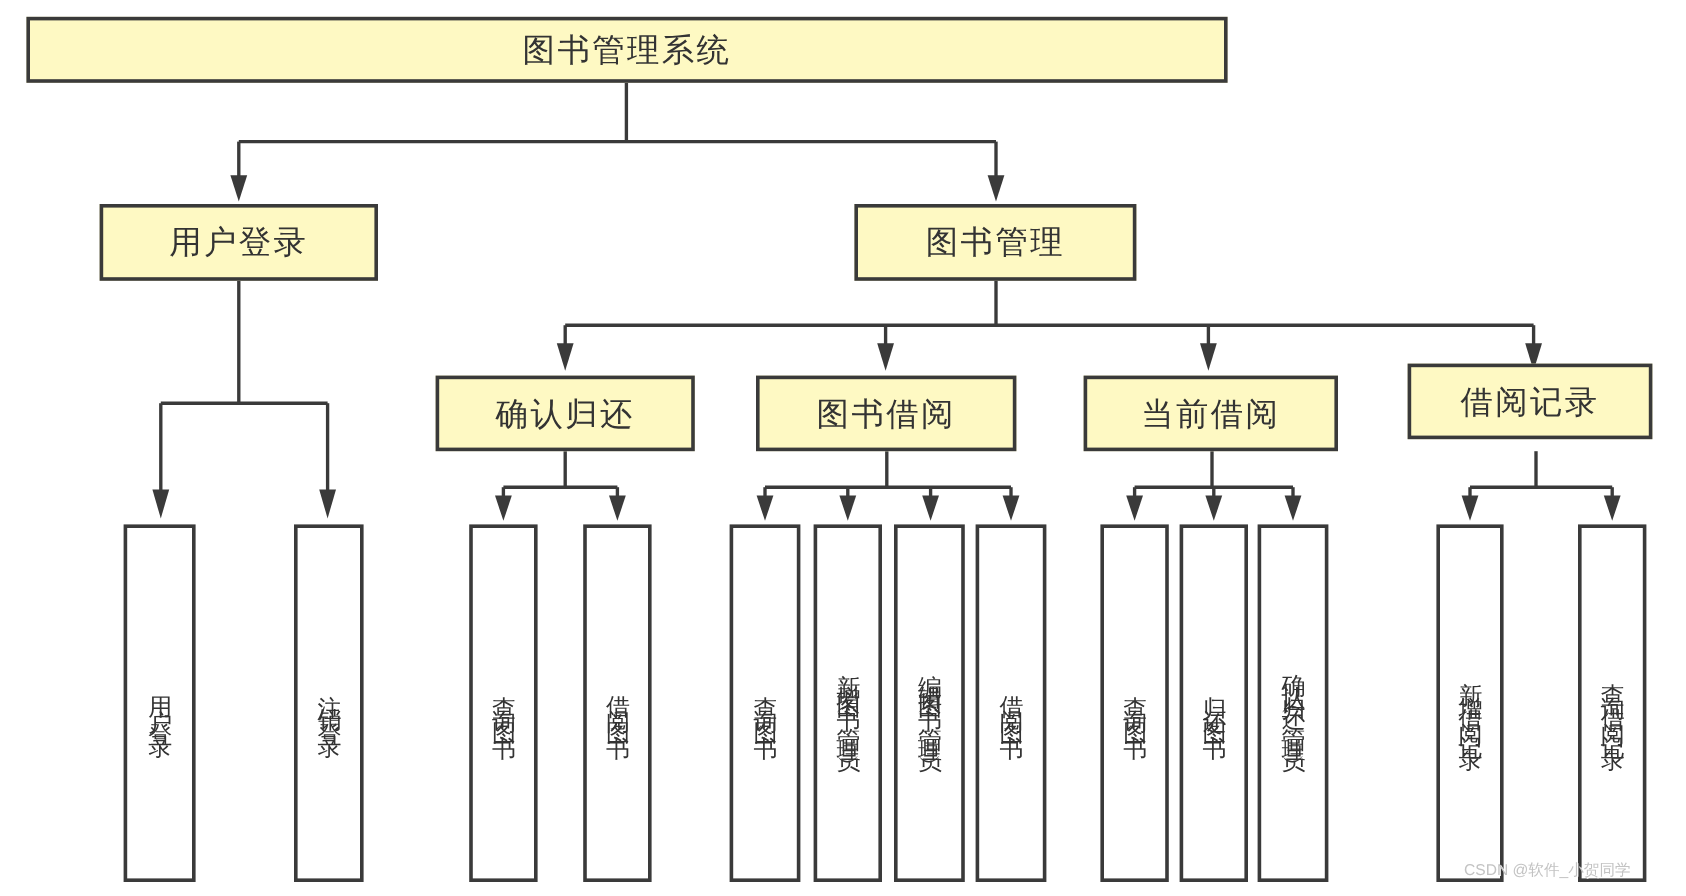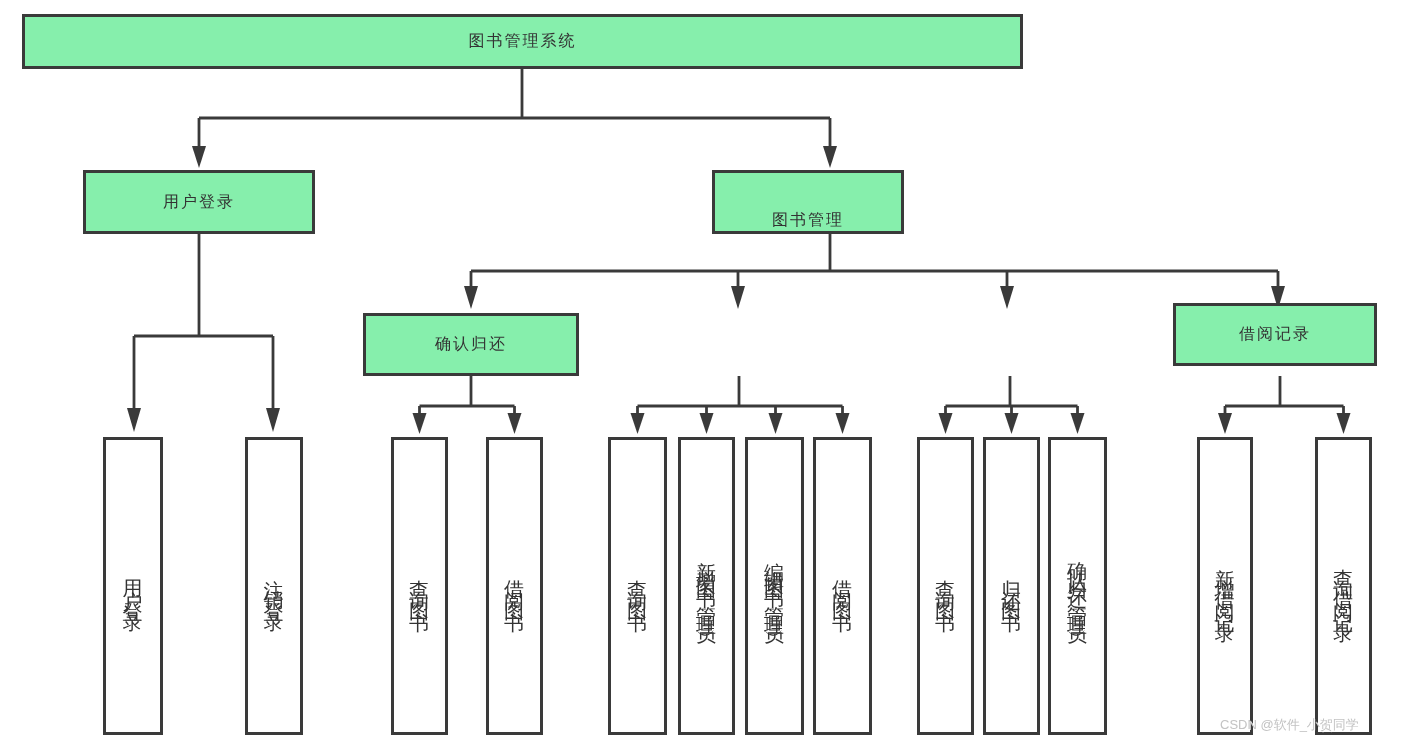--- a/index.html
+++ b/index.html
@@ -17,26 +17,26 @@
   }
   #wires {
     position: absolute;
     left: 0; top: 0;
     width: 1405px; height: 747px;
   }
   .hbox {
     position: absolute;
     box-sizing: border-box;
     border: 3px solid #3a3a3a;
-    background: #86efac;
+    background: #fef9c3;
     display: flex;
     align-items: center;
     justify-content: center;
     color: #333333;
-    font-size: 16px;
+    font-size: 27px;
     letter-spacing: 2px;
     white-space: nowrap;
   }
   .vbox {
     position: absolute;
     box-sizing: border-box;
     border: 3px solid #3a3a3a;
     background: #ffffff;
     top: 437px;
     height: 298px;
@@ -138,27 +138,33 @@
     </g>
   </svg>
 
   <div class="hbox" style="left:22px; top:14px; width:1001px; height:55px;">
     <span>图书管理系统</span>
   </div>
 
   <div class="hbox" style="left:83px; top:170px; width:232px; height:64px;">
     <span>用户登录</span>
   </div>
-  <div class="hbox" style="left:712px; top:170px; width:192px; height:64px;align-items:flex-end;">
+  <div class="hbox" style="left:712px; top:170px; width:235px; height:64px;">
     <span>图书管理</span>
   </div>
 
   <div class="hbox" style="left:363px; top:313px; width:216px; height:63px;">
     <span>确认归还</span>
   </div>
+  <div class="hbox" style="left:630px; top:313px; width:217px; height:63px;">
+    <span>图书借阅</span>
+  </div>
+  <div class="hbox" style="left:903px; top:313px; width:212px; height:63px;">
+    <span>当前借阅</span>
+  </div>
   <div class="hbox" style="left:1173px; top:303px; width:204px; height:63px;">
     <span>借阅记录</span>
   </div>
 
   <div class="vbox" style="left:103px; width:60px;">
     <span>用户登录</span>
   </div>
   <div class="vbox" style="left:245px; width:58px;">
     <span>注销登录</span>
   </div>

